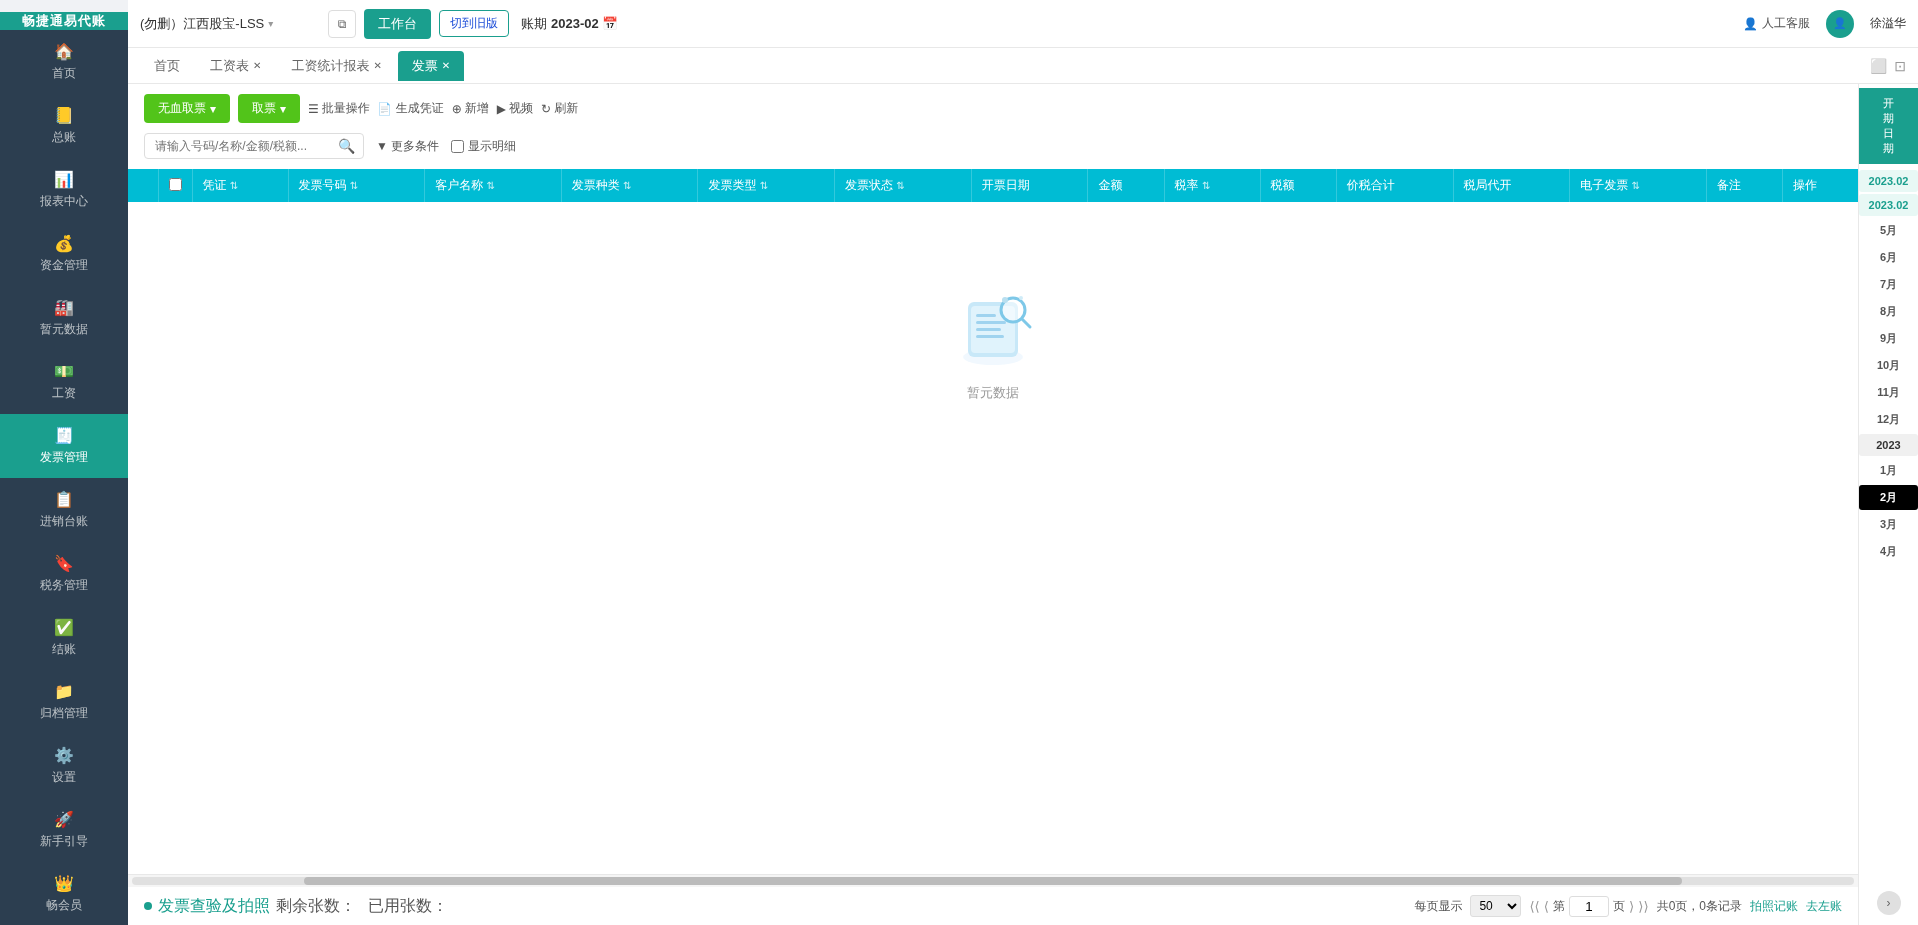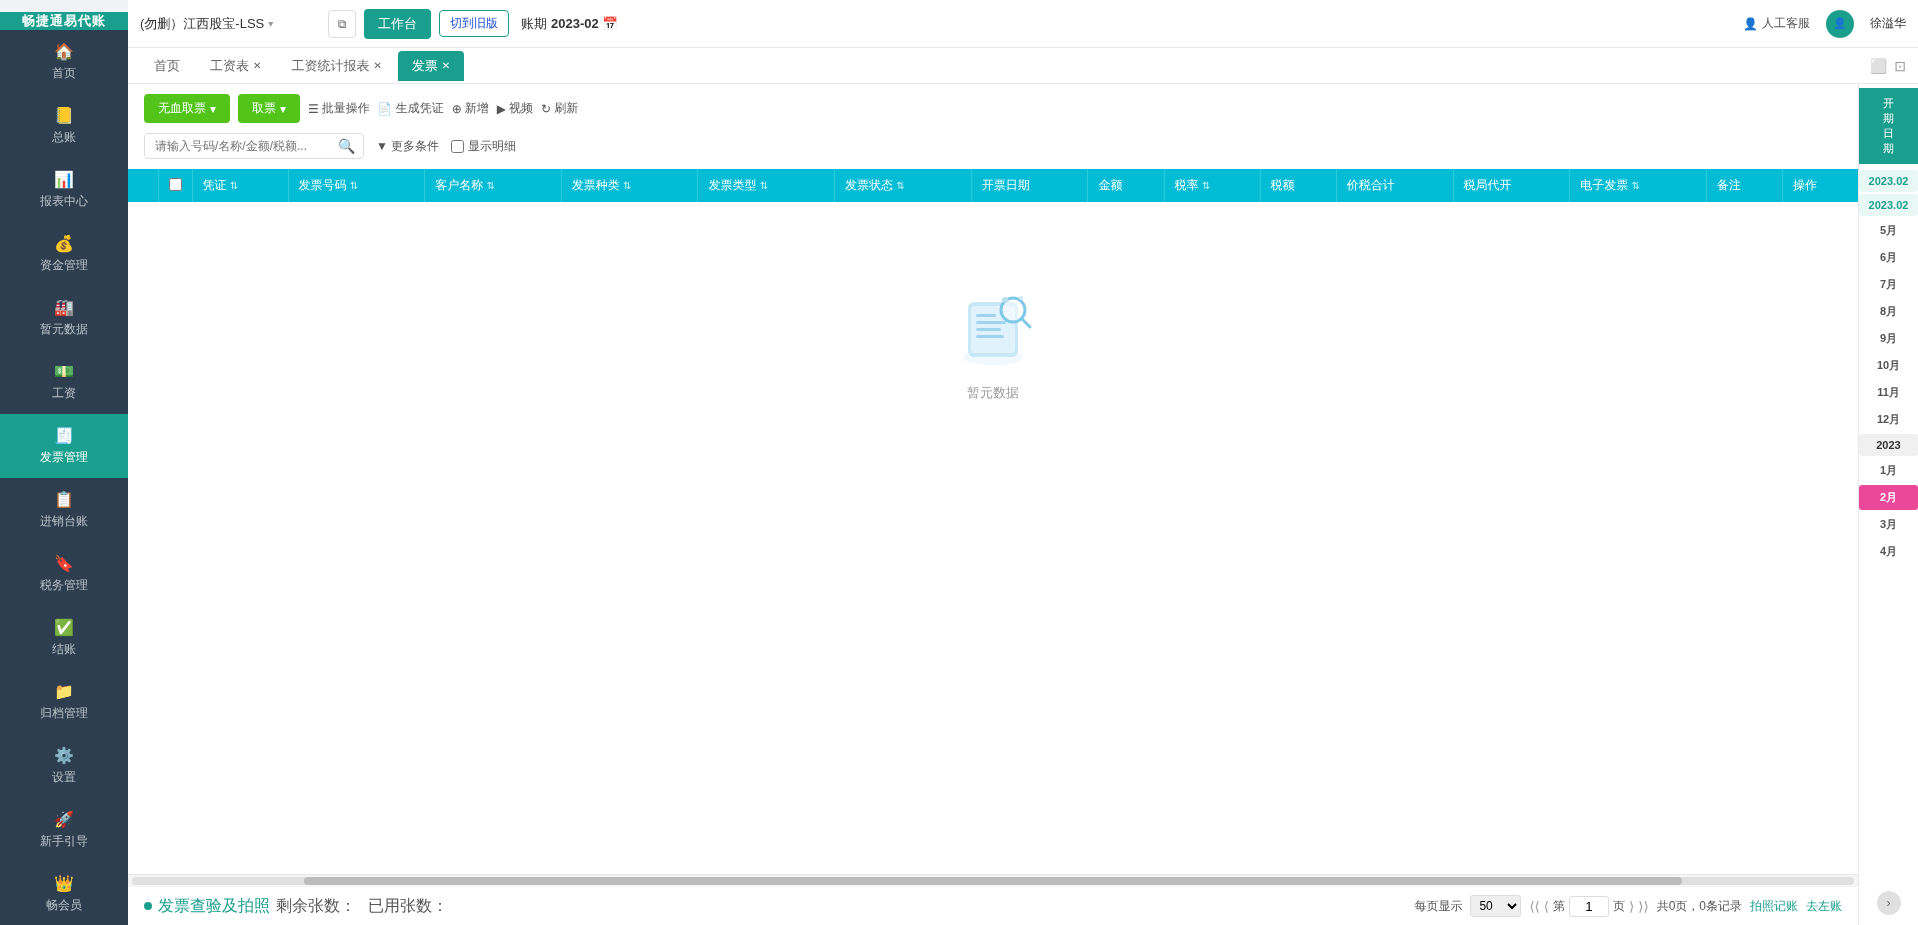--- a/index.html
+++ b/index.html
@@ -183,21 +183,21 @@
     .date-panel {
       position: fixed; right: 0; top: 84px; width: 60px; background: white;
       border-left: 1px solid #e8e8e8; height: calc(100% - 84px);
       display: flex; flex-direction: column; align-items: center;
       padding: 4px 0; gap: 2px; overflow-y: auto; z-index: 200;
     }
     .date-row {
       width: 100%; text-align: center; padding: 5px 4px; font-size: 11px;
       color: #555; cursor: pointer; border-radius: 3px; font-weight: bold;
     }
-    .date-row.active { background: #ec4899; color: white; border-radius: 3px; }
+    .date-row.active { background: #000000; color: white; border-radius: 3px; }
     .date-row.year-label { font-weight: bold; color: #333; font-size: 11px; background: #f0f0f0; }
 
     .empty-illustration {
       width: 100px; height: 90px;
     }
   </style>
 </head>
 <body>
 
 <div class="sidebar">

